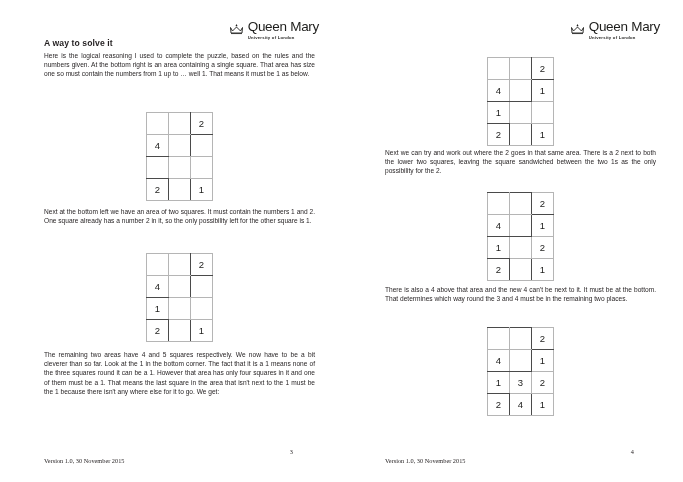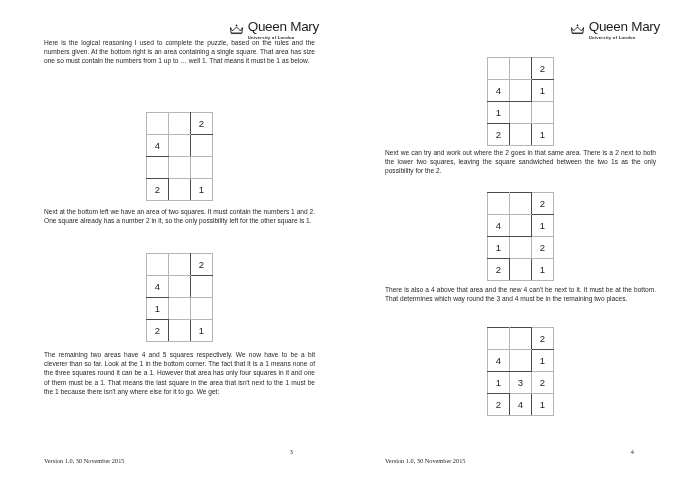--- a/index.html
+++ b/index.html
@@ -137,20 +137,21 @@
           <rect x="4" y="20.5" width="22" height="1.6" fill="#1d1d1b"></rect>
         </svg>
       </span>
       <span class="logo-text">
         <span class="logo-name">Queen Mary</span>
         <span class="logo-sub">University of London</span>
       </span>
     </div>
 
     <div class="content" style="top:38px;">
+      <h1 class="section-title">A way to solve it</h1>
       <p class="para">Here is the logical reasoning I used to complete the puzzle, based on the rules and the numbers given. At the bottom right is an area containing a single square. That area has size one so must contain the numbers from 1 up to … well 1. That means it must be 1 as below.</p>
     </div>
 
     <div class="content grid-wrap" style="top:112px;">
       <table class="grid">
         <tbody>
           <tr>
             <td class=""></td>
             <td class="rt"></td>
             <td class="rb">2</td>

